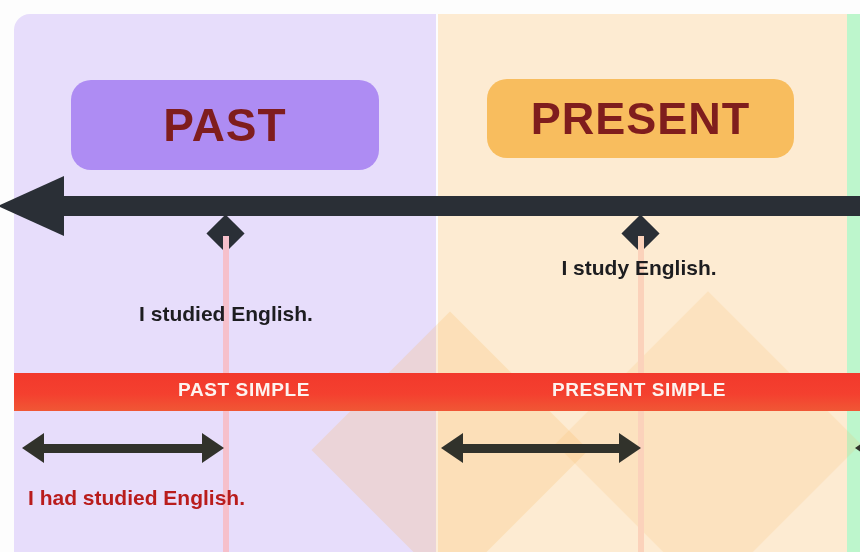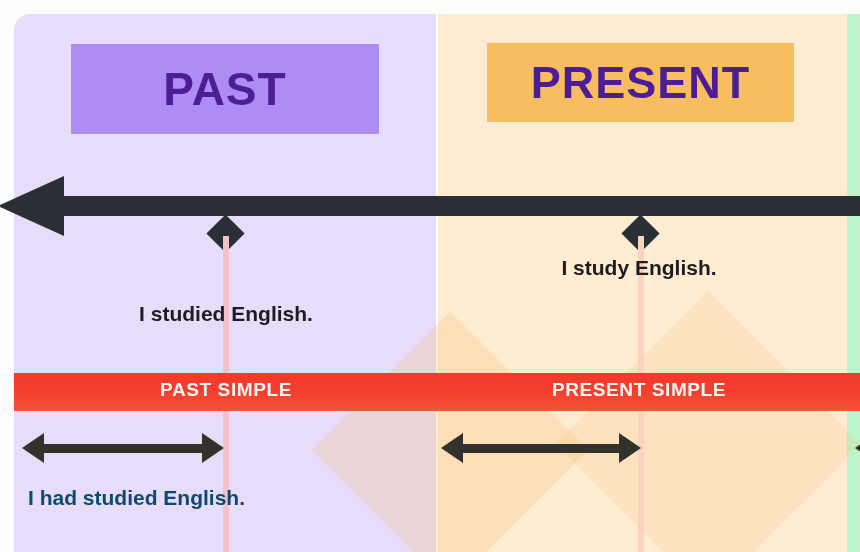--- a/index.html
+++ b/index.html
@@ -63,24 +63,25 @@
     height: 216px;
     background: rgba(249, 181, 92, 0.16);
   }
 
   
   .pill {
     position: absolute;
     display: flex;
     align-items: center;
     justify-content: center;
-    border-radius: 0;
-    color: #4c1d95;
+    border-radius: 20px;
+    color: #7f1d1d;
     font-weight: 700;
     letter-spacing: 1px;
+    margin-top: 36px;
   }
   .pill-past {
     left: 71px;
     top: 44px;
     width: 308px;
     height: 90px;
     background: #ae8cf3;
     font-size: 46px;
   }
   .pill-present {
@@ -158,21 +159,21 @@
   .band-label {
     position: absolute;
     top: 379px;
     color: #fdf3ef;
     font-weight: 700;
     font-size: 19px;
     letter-spacing: .6px;
     white-space: nowrap;
     transform: translateX(-50%);
   }
-  .band-label-past    { left: 226px; }
+  .band-label-past    { left: 244px; }
   .band-label-present { left: 639px; }
 
   
   .dbl-arrow {
     position: absolute;
     height: 30px;
   }
   .dbl-arrow .bar {
     position: absolute;
     left: 16px;
@@ -197,21 +198,21 @@
 
   
   .dbl-future {
     left: 855px;
     top: 433px;
     width: 200px;
   }
 
   .perfect-caption {
     position: absolute;
-    color: #0c4a6e;
+    color: #b91c1c;
     font-weight: 700;
     font-size: 21px;
     white-space: nowrap;
   }
   .perfect-past    { left: 28px;  top: 486px; }
   .perfect-present { left: 452px; top: 486px; }
 </style>
 </head>
 <body>
 

